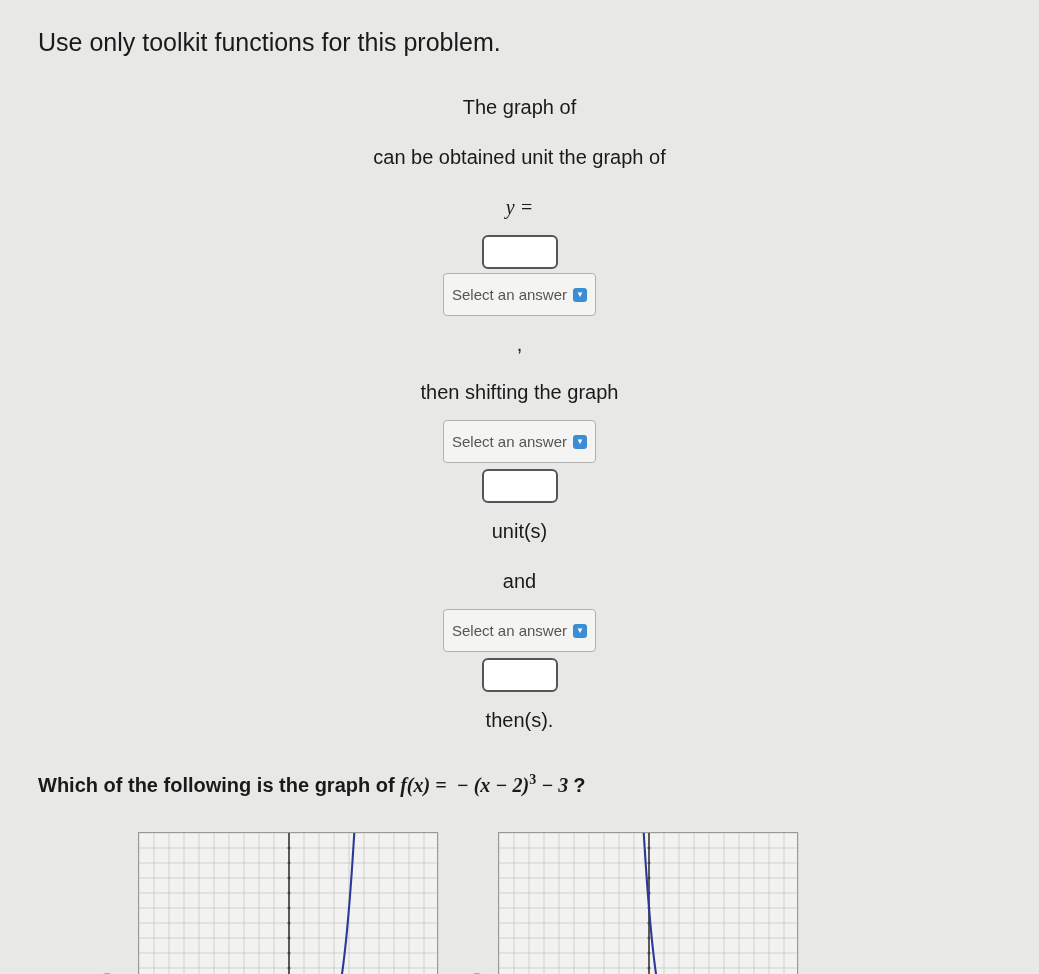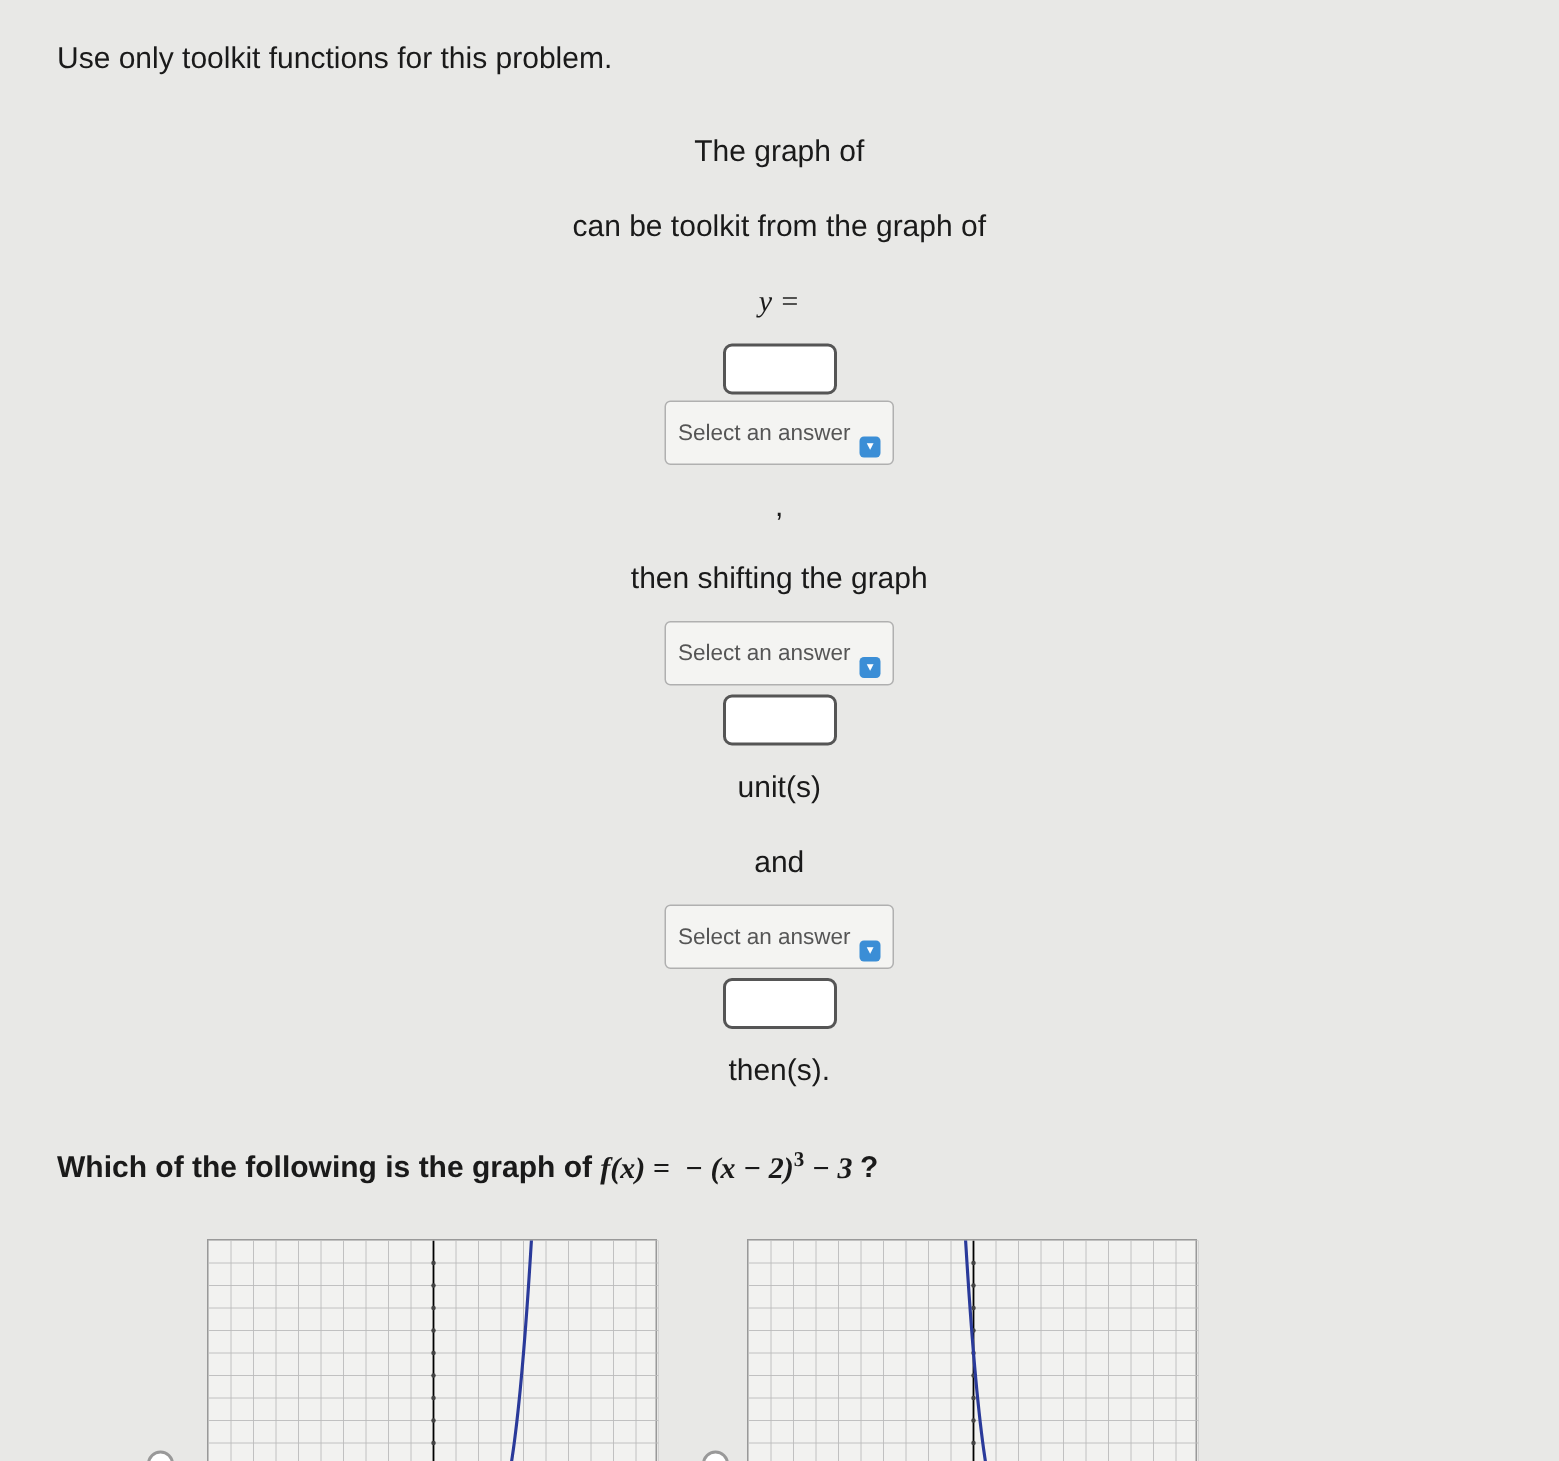--- a/index.html
+++ b/index.html
@@ -5,21 +5,21 @@
   * { box-sizing: border-box; }
   body {
     margin: 0;
     padding: 28px 38px;
     font-family: Arial, Helvetica, sans-serif;
     background: #e8e8e6;
     color: #1a1a1a;
     width: 1039px;
   }
   .instr {
-    font-size: 20px;
+    font-size: 25px;
     margin-bottom: 28px;
   }
   .line {
     font-size: 20px;
     line-height: 2.2;
     margin-bottom: 4px;
     display: flex;
     flex-wrap: wrap;
     align-items: center;
     gap: 6px;
@@ -34,21 +34,21 @@
     display: inline-block;
     border: 2px solid #555;
     border-radius: 6px;
     background: #fff;
     height: 34px;
     width: 76px;
     vertical-align: middle;
   }
   .select-widget {
     display: inline-flex;
-    align-items: flex-end;
+    align-items: center;
     gap: 6px;
     border: 1px solid #b0b0b0;
     border-radius: 4px;
     background: #f4f4f2;
     padding: 4px 8px;
     font-size: 15px;
     color: #555;
     vertical-align: middle;
   }
   .select-arrow {
@@ -116,21 +116,21 @@
   }
   svg { display:block; }
 </style>
 </head>
 <body>
 
 <div class="instr">Use only toolkit functions for this problem.</div>
 
 <div class="line">
   <span>The graph of</span>
-  <span>can be toolkit from the graph of</span>
+  <span>can be obtained unit the graph of</span>
   <span class="math">y =</span>
   <span class="textbox"></span>
 </div>
 
 <div class="line">
   <span class="select-widget">
     <span>Select an answer</span>
     <span class="select-arrow">▾</span>
   </span>
   <span>,</span>

